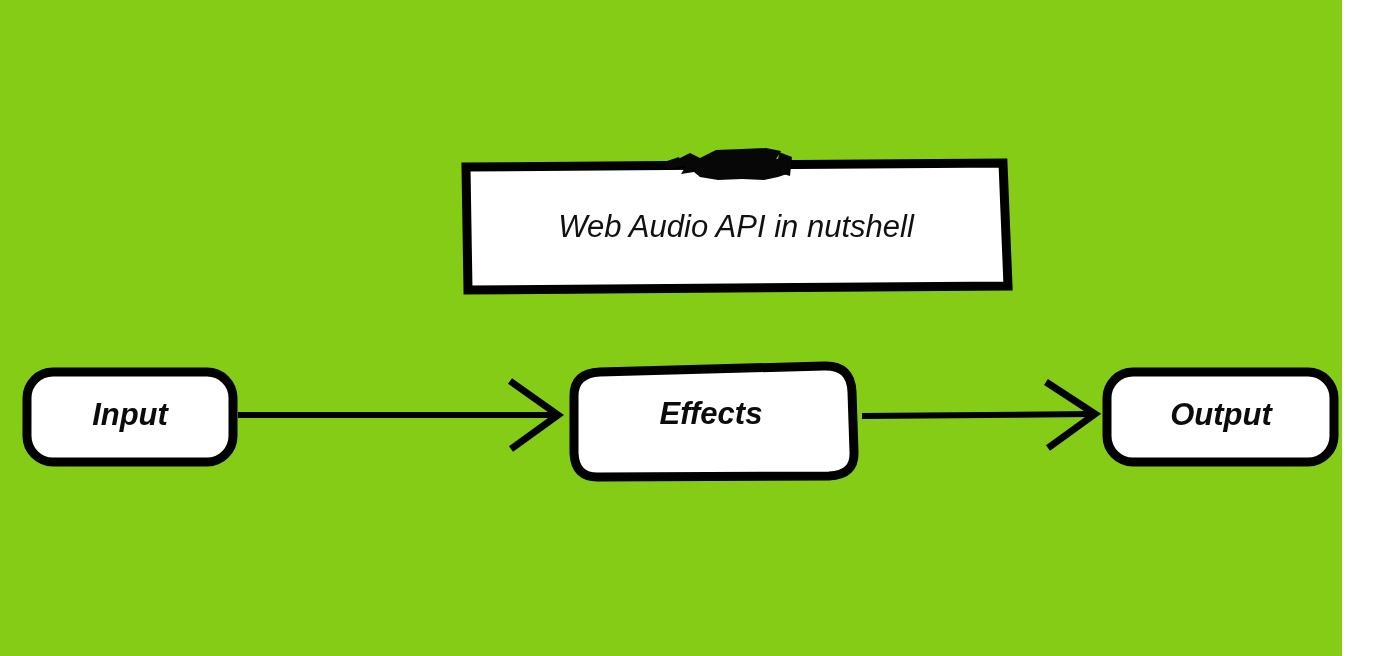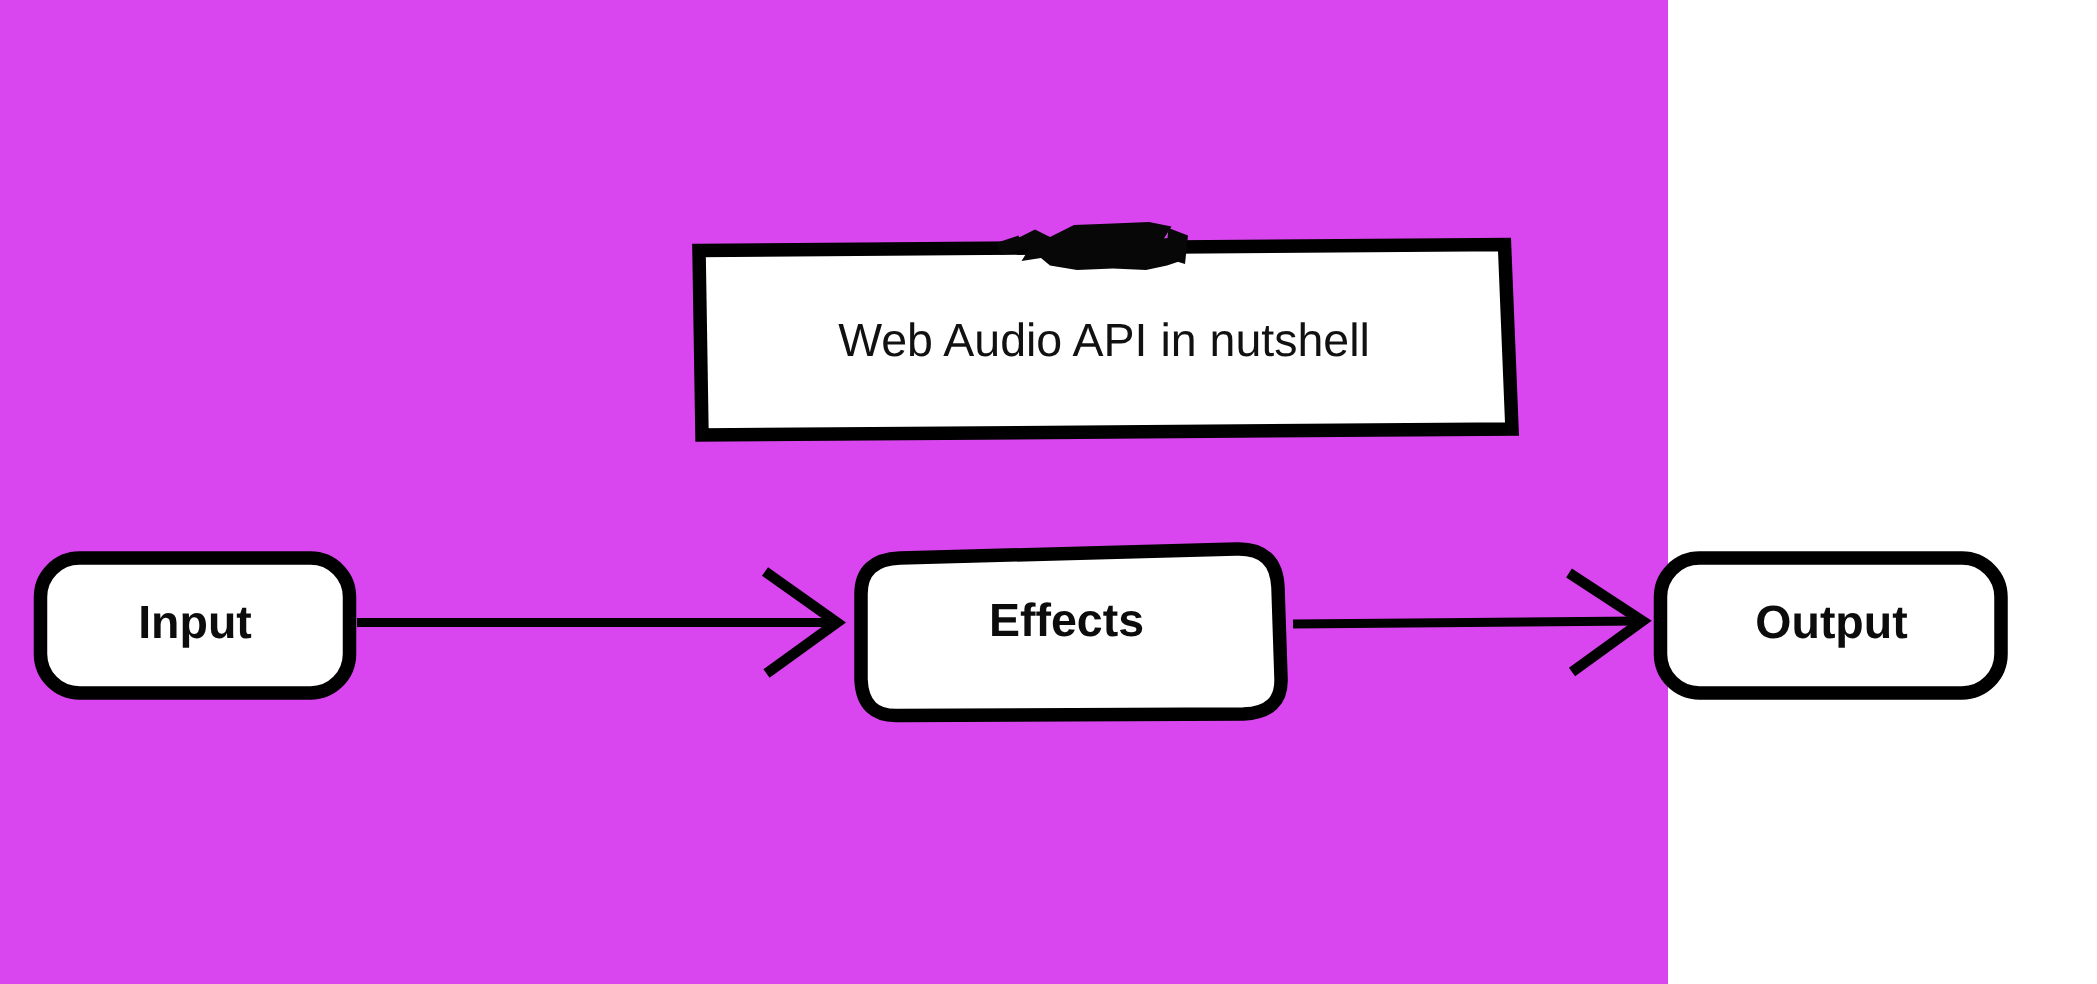--- a/index.html
+++ b/index.html
@@ -8,23 +8,24 @@
     background: #ffffff;
   }
   body {
     width: 1398px;
     height: 656px;
     overflow: hidden;
     font-family: "Liberation Sans", sans-serif;
   }
   #canvas {
     position: relative;
-    width: 1112px;
+    width: 1342px;
     height: 656px;
-    background: #d946ef;
+    background: #84cc16;
+    font-style: italic;
   }
   svg#diagram {
     position: absolute;
     top: 0;
     left: 0;
     width: 1398px;
     height: 656px;
     display: block;
   }
   .node-label {

